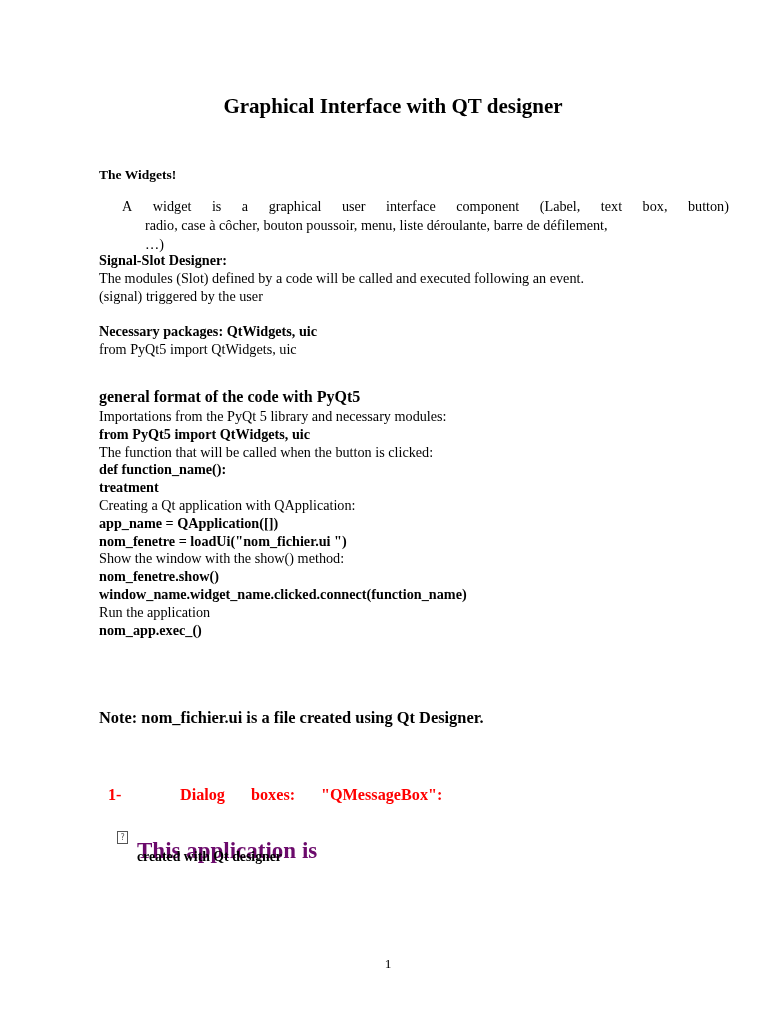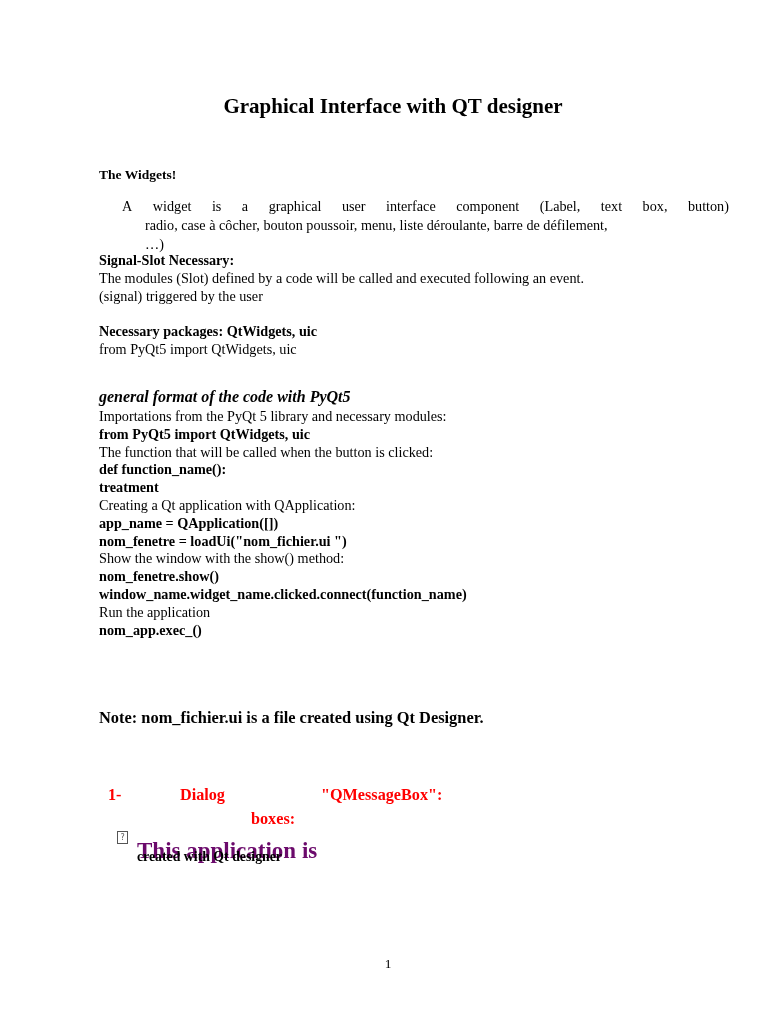--- a/index.html
+++ b/index.html
@@ -8,21 +8,21 @@
     font-family: "Liberation Serif", "DejaVu Serif", serif; color: #000;
   }
   .abs { position: absolute; white-space: nowrap; }
   .title { left: 0; width: 786px; text-align: center; top: 94px; font-size: 21px; font-weight: bold; }
   .b { font-weight: bold; }
   .h-widgets { left: 99px; top: 167px; font-size: 13.5px; font-weight: bold; }
   .widget-para { left: 122px; top: 197px; width: 607px; font-size: 14.2px; line-height: 19px; white-space: normal; }
   .widget-line1 { display: flex; justify-content: space-between; }
   .widget-indent { padding-left: 23px; }
   .block { left: 99px; font-size: 14.2px; line-height: 17.8px; }
-  .gf-head { left: 99px; top: 388px; font-size: 16px; font-weight: bold; font-style: italic; }
+  .gf-head { left: 99px; top: 388px; font-size: 16px; font-weight: bold; }
   .note { left: 99px; top: 708px; font-size: 16.4px; font-weight: bold; }
   .dialog { left: 108px; top: 786px; font-size: 16.2px; font-weight: bold; color: #ff0000; display: flex; }
   .dialog span { display: inline-block; }
   .bullet-icon { left: 117px; top: 831px; width: 9px; height: 11px; border: 1px solid #555; font-size: 8px; line-height: 11px; text-align: center; color: #555; font-family: "DejaVu Sans", sans-serif; }
   .app-title { left: 137px; top: 826px; font-size: 23px; font-weight: bold; color: #6b0a6b; margin-top: 12px; }
   .app-sub { left: 137px; top: 849px; font-size: 13.8px; font-weight: bold; }
   .page-num { left: 0; width: 776px; text-align: center; top: 956px; font-size: 13.5px; }
 </style>
 </head>
 <body>
@@ -44,21 +44,21 @@
     <span>(Label,</span>
     <span>text</span>
     <span>box,</span>
     <span>button)</span>
   </div>
   <div class="widget-indent">radio, case à côcher, bouton poussoir, menu, liste déroulante, barre de défilement,</div>
   <div class="widget-indent">…)</div>
 </div>
 
 <div class="abs block" style="top:252px;">
-  <div class="b">Signal-Slot Necessary:</div>
+  <div class="b">Signal-Slot Designer:</div>
   <div>The modules (Slot) defined by a code will be called and executed following an event.</div>
   <div>(signal) triggered by the user</div>
 </div>
 
 <div class="abs block" style="top:323px;">
   <div class="b">Necessary packages: QtWidgets, uic</div>
   <div>from PyQt5 import QtWidgets, uic</div>
 </div>
 
 <div class="abs gf-head">general format of the code with PyQt5</div>
@@ -77,21 +77,21 @@
   <div class="b">window_name.widget_name.clicked.connect(function_name)</div>
   <div>Run the application</div>
   <div class="b">nom_app.exec_()</div>
 </div>
 
 <div class="abs note">Note: nom_fichier.ui is a file created using Qt Designer.</div>
 
 <div class="abs dialog">
   <span style="width:37px;">1-</span>
   <span style="width:71px;margin-left:35px;">Dialog</span>
-  <span style="width:70px;margin-top:24px;">boxes:</span>
+  <span style="width:70px;">boxes:</span>
   <span>"QMessageBox":</span>
 </div>
 
 <div class="abs bullet-icon">?</div>
 <div class="abs app-title">This application is</div>
 <div class="abs app-sub">created with Qt designer</div>
 
 <div class="abs page-num">1</div>
 
 </body></html>

